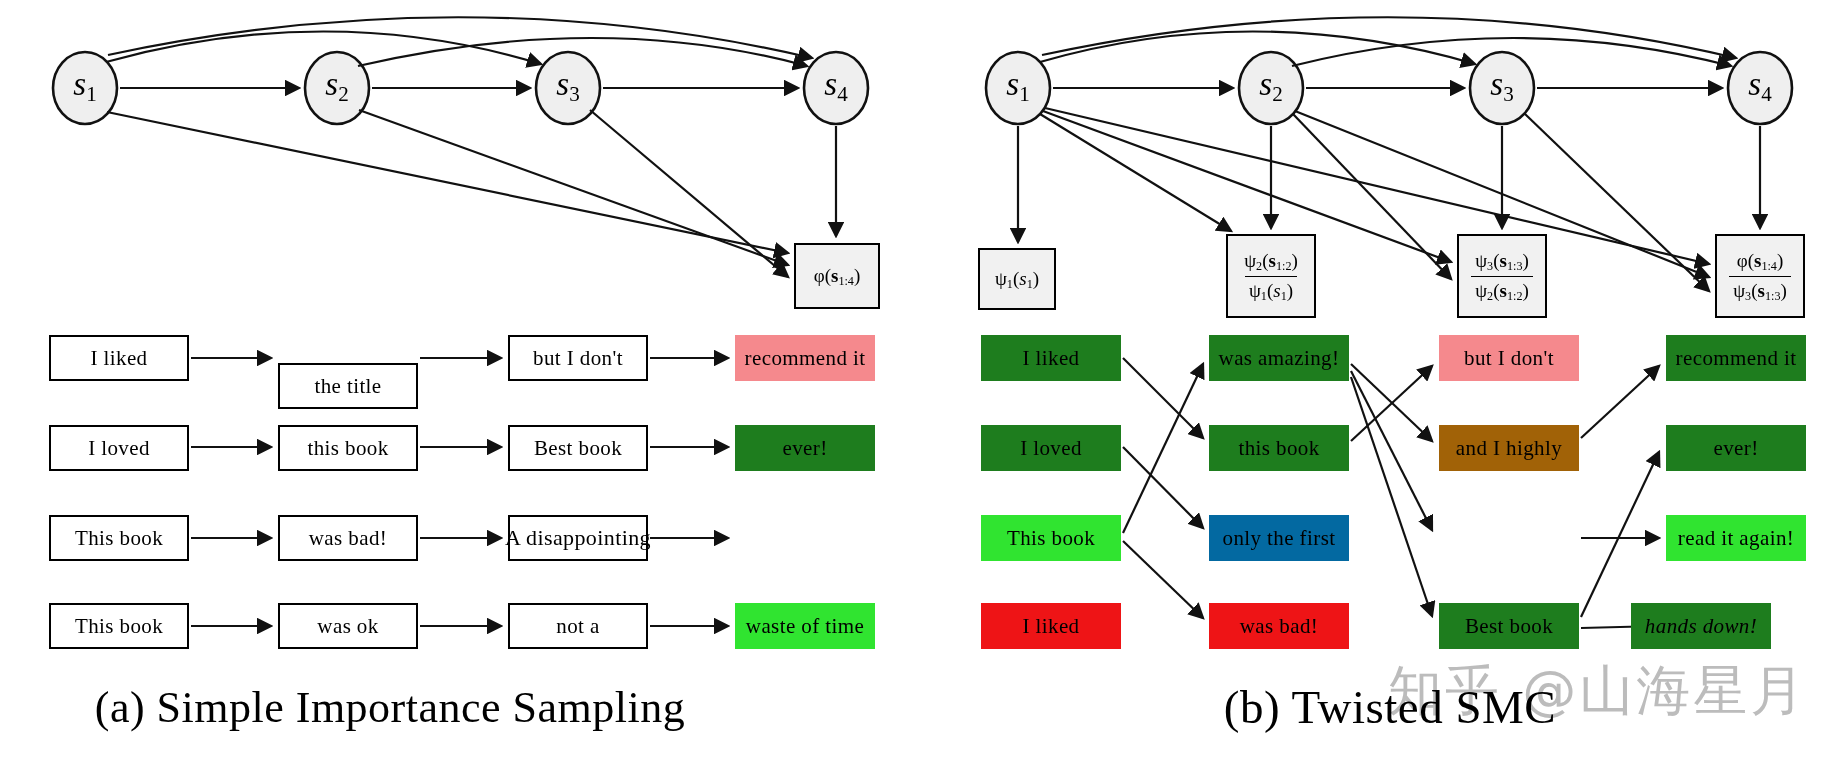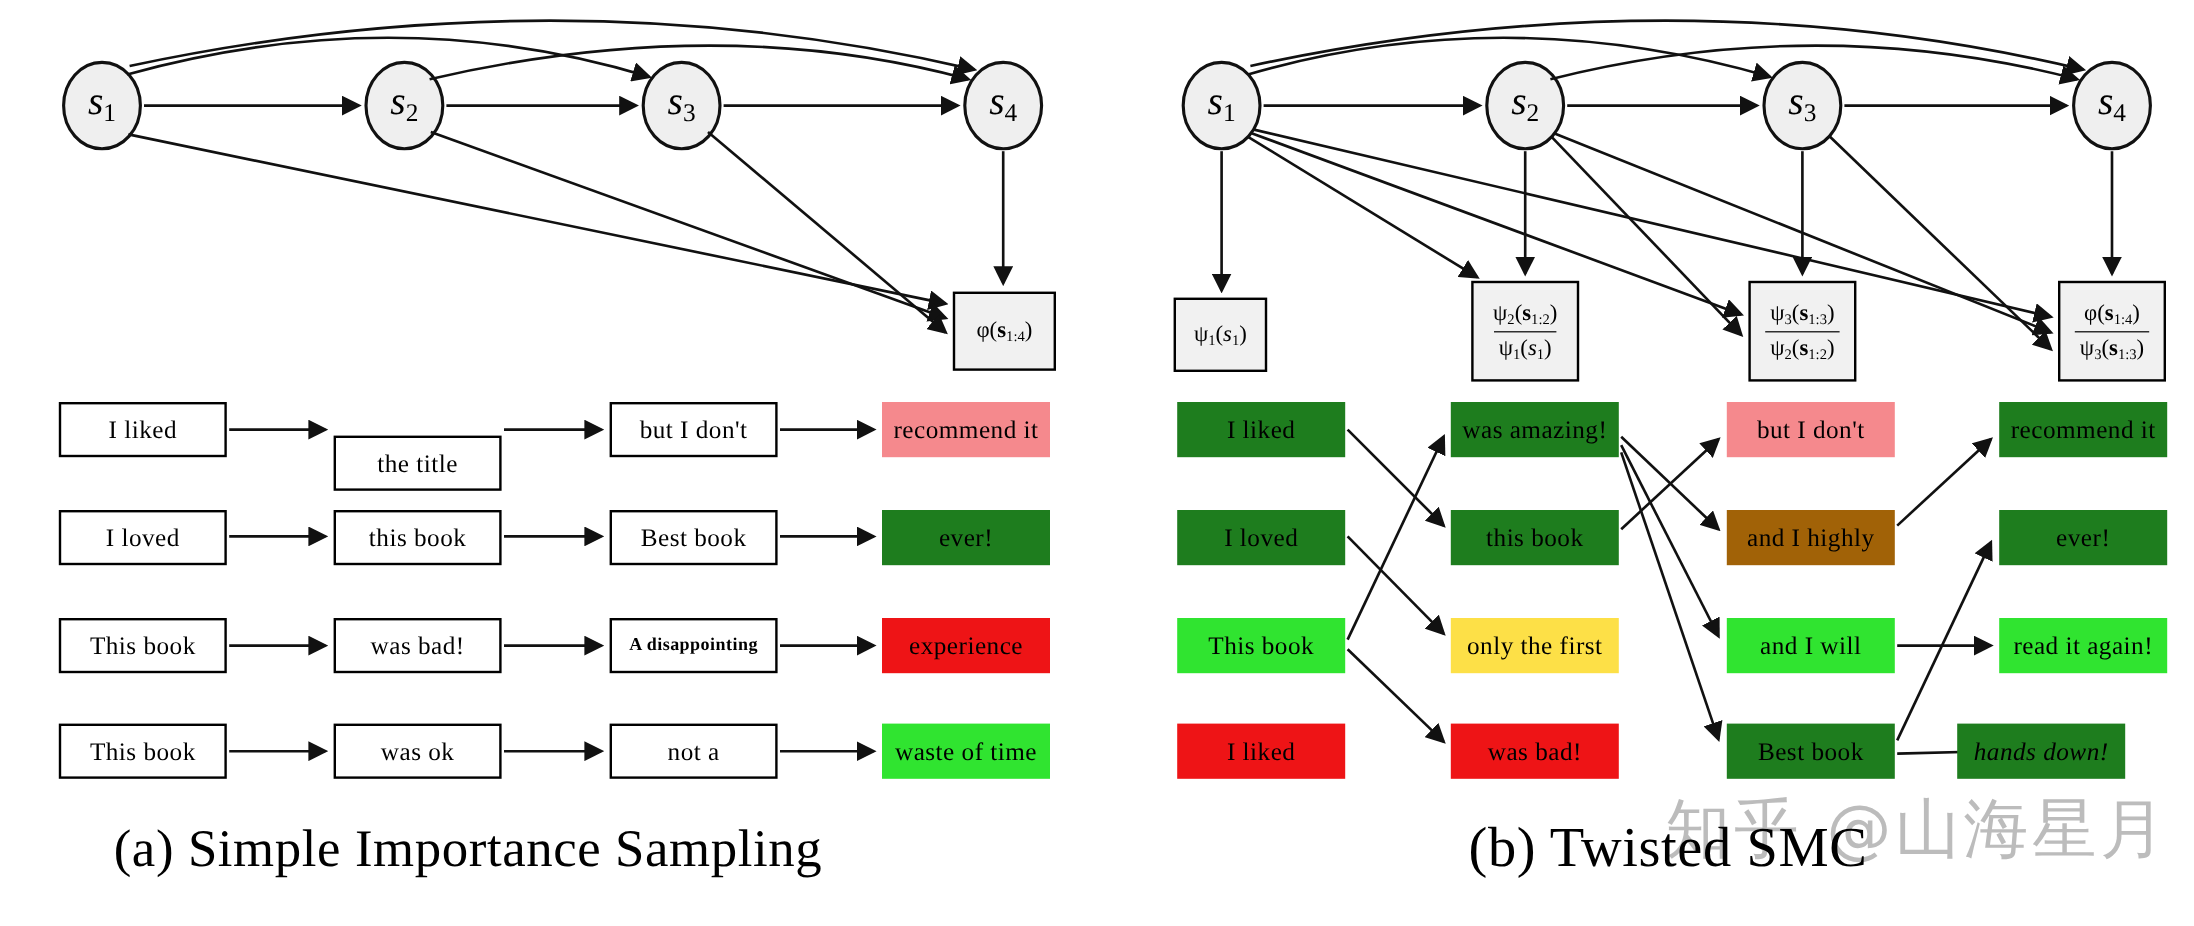--- a/index.html
+++ b/index.html
@@ -14,21 +14,21 @@
   .msub{font-size:64%;vertical-align:-0.28em;letter-spacing:0;}
   .tbox{position:absolute;box-sizing:border-box;border:2.4px solid #000;background:#F1F1F1;
         display:flex;flex-direction:column;align-items:center;justify-content:center;
         font-size:19px;line-height:1.35;}
   .tbox .den{border-top:1.6px solid #000;}
   .tbox .num,.tbox .den{padding:1px 4px;}
   .wbox{position:absolute;box-sizing:border-box;width:140px;height:46px;border:2.2px solid #000;
         background:#fff;display:flex;align-items:center;justify-content:center;
         font-size:21px;letter-spacing:0.4px;white-space:nowrap;}
   .wbox.noborder{border:none;}
-  .wbox.small{font-size:15px;font-weight:bold;}
+  .wbox.small{font-size:22px;}
   .caption{position:absolute;text-align:center;font-size:45px;letter-spacing:0.5px;}
   .watermark{position:absolute;font-size:54px;color:#ACACAC;opacity:0.8;letter-spacing:3px;
              font-family:"DejaVu Sans","Liberation Sans",sans-serif;white-space:nowrap;}
 </style>
 </head>
 <body>
 
 <div id="stage">
 
   <svg class="layer" width="1828" height="772" viewBox="0 0 1828 772">
@@ -150,40 +150,38 @@
   <div class="wbox noborder" style="left: 735px; top: 335px; background: rgb(245, 137, 141);">recommend it</div>
 
   <div class="wbox" style="left: 49px; top: 425px; background: rgb(255, 255, 255);">I loved</div>
   <div class="wbox" style="left: 278px; top: 425px; background: rgb(255, 255, 255);">this book</div>
   <div class="wbox" style="left: 508px; top: 425px; background: rgb(255, 255, 255);">Best book</div>
   <div class="wbox noborder" style="left: 735px; top: 425px; background: rgb(30, 125, 30);">ever!</div>
 
   <div class="wbox" style="left: 49px; top: 515px; background: rgb(255, 255, 255);">This book</div>
   <div class="wbox" style="left: 278px; top: 515px; background: rgb(255, 255, 255);">was bad!</div>
   <div class="wbox small" style="left: 508px; top: 515px; background: rgb(255, 255, 255);">A disappointing</div>
-  <div class="wbox noborder" style="left: 735px; top: 515px; background: rgb(238, 20, 22);">experience</div>
 
   <div class="wbox" style="left: 49px; top: 603px; background: rgb(255, 255, 255);">This book</div>
   <div class="wbox" style="left: 278px; top: 603px; background: rgb(255, 255, 255);">was ok</div>
   <div class="wbox" style="left: 508px; top: 603px; background: rgb(255, 255, 255);">not a</div>
   <div class="wbox noborder" style="left: 735px; top: 603px; background: rgb(48, 228, 48);">waste of time</div>
 
   <div class="wbox noborder" style="left: 981px; top: 335px; background: rgb(30, 125, 30);">I liked</div>
   <div class="wbox noborder" style="left: 1209px; top: 335px; background: rgb(30, 125, 30);">was amazing!</div>
   <div class="wbox noborder" style="left: 1439px; top: 335px; background: rgb(245, 137, 141);">but I don't</div>
   <div class="wbox noborder" style="left: 1666px; top: 335px; background: rgb(30, 125, 30);">recommend it</div>
 
   <div class="wbox noborder" style="left: 981px; top: 425px; background: rgb(30, 125, 30);">I loved</div>
   <div class="wbox noborder" style="left: 1209px; top: 425px; background: rgb(30, 125, 30);">this book</div>
   <div class="wbox noborder" style="left: 1439px; top: 425px; background: #a16207;">and I highly</div>
   <div class="wbox noborder" style="left: 1666px; top: 425px; background: rgb(30, 125, 30);">ever!</div>
 
   <div class="wbox noborder" style="left: 981px; top: 515px; background: rgb(48, 228, 48);">This book</div>
-  <div class="wbox noborder" style="left: 1209px; top: 515px; background: #fde047;">only the first</div>
-  <div class="wbox noborder" style="left: 1439px; top: 515px; background: rgb(48, 228, 48);">and I will</div>
+  <div class="wbox noborder" style="left: 1209px; top: 515px; background: #0369a1;">only the first</div>
   <div class="wbox noborder" style="left: 1666px; top: 515px; background: rgb(48, 228, 48);">read it again!</div>
 
   <div class="wbox noborder" style="left: 981px; top: 603px; background: rgb(238, 20, 22);">I liked</div>
   <div class="wbox noborder" style="left: 1209px; top: 603px; background: rgb(238, 20, 22);">was bad!</div>
   <div class="wbox noborder" style="left: 1439px; top: 603px; background: rgb(30, 125, 30);">Best book</div>
   <div class="wbox noborder" style="left: 1631px; top: 603px; background: rgb(30, 125, 30); font-style: italic;">hands down!</div>
 
   <div class="watermark" style="left:1388px;top:655px">知乎 @山海星月</div>
   <div class="caption" style="left:78px;top:682px;width:624px;font-size:44px">(a) Simple Importance Sampling</div>
   <div class="caption" style="left:1128px;top:680px;width:524px;font-size:47px">(b) Twisted SMC</div>

